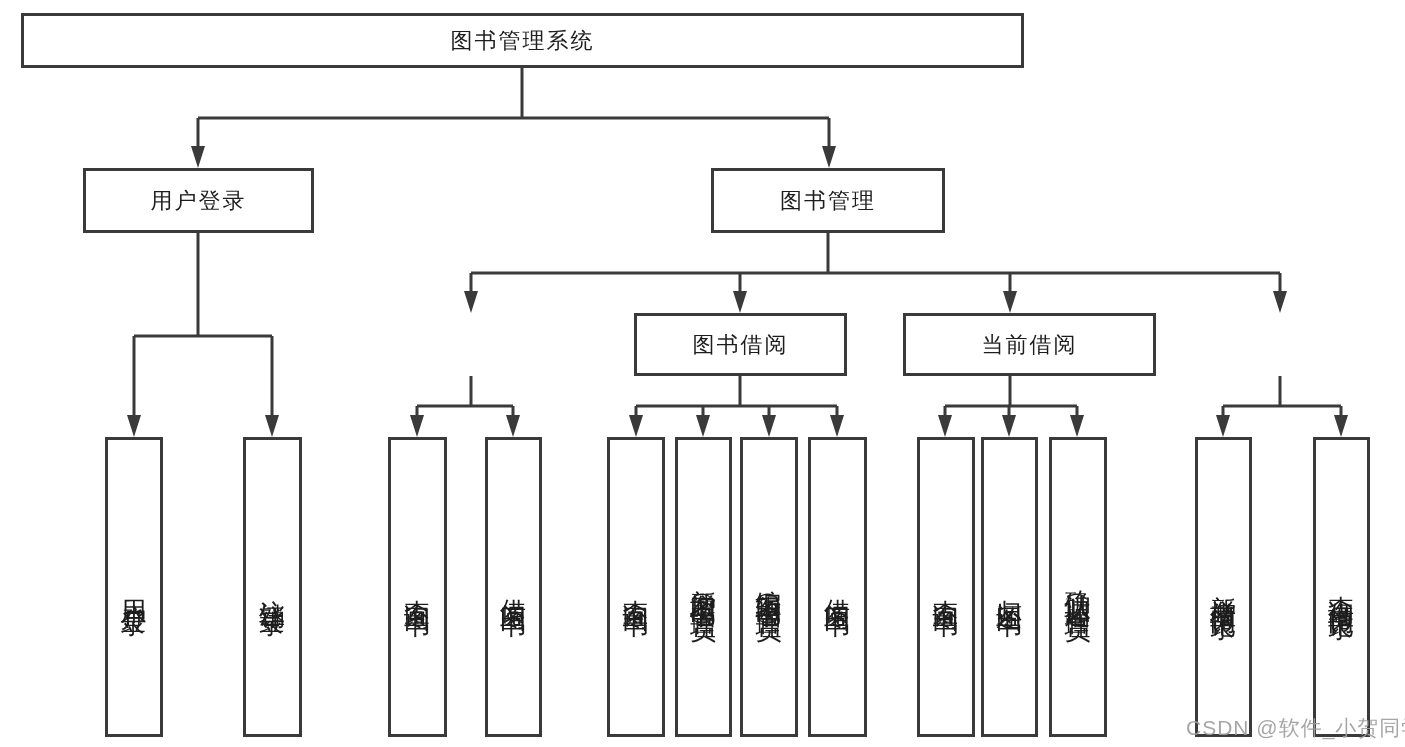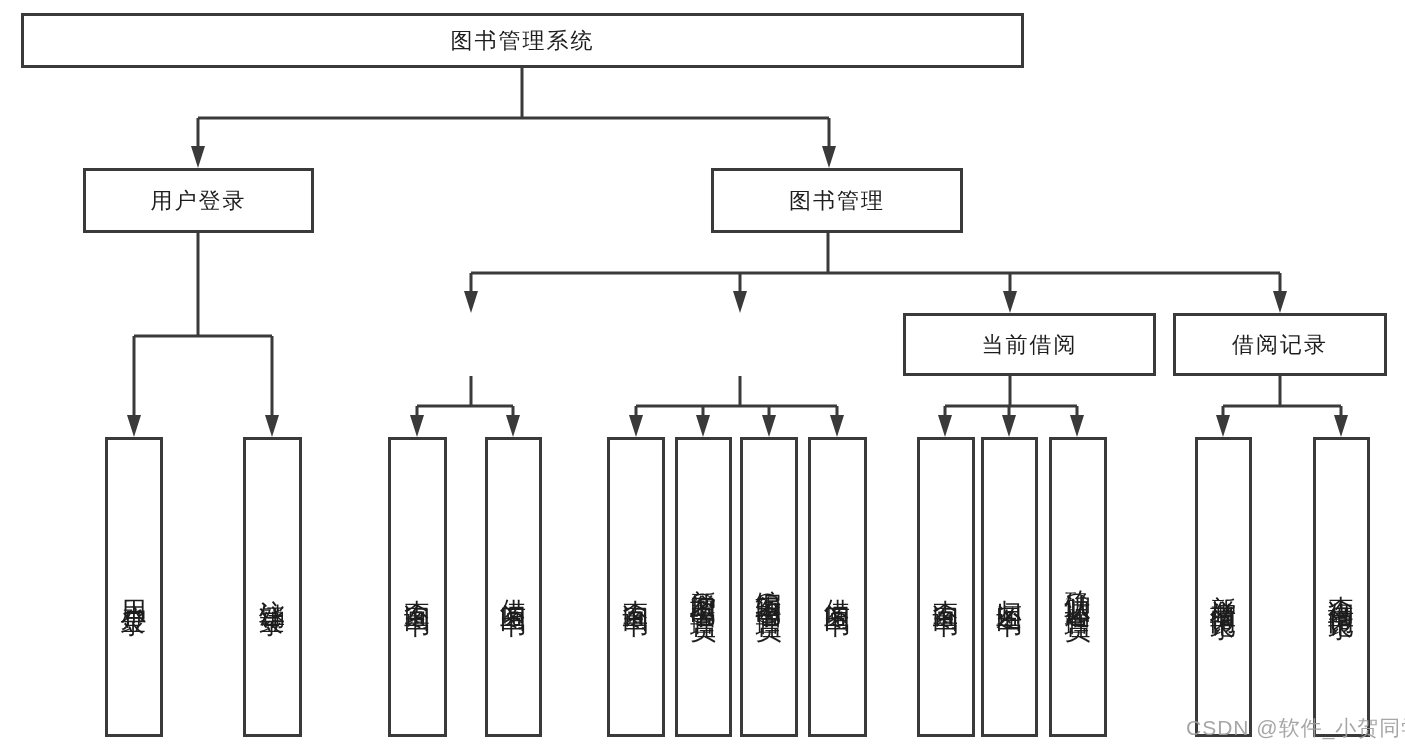--- a/index.html
+++ b/index.html
@@ -63,24 +63,24 @@
              M629 415 H643 L636 437 Z  M696 415 H710 L703 437 Z
              M762 415 H776 L769 437 Z  M830 415 H844 L837 437 Z
              M938 415 H952 L945 437 Z  M1002 415 H1016 L1009 437 Z
              M1070 415 H1084 L1077 437 Z  M1216 415 H1230 L1223 437 Z
              M1334 415 H1348 L1341 437 Z"></path>
   </svg>
 
   <div class="node" style="left:21px;top:13px;width:1003px;height:55px">图书管理系统</div>
 
   <div class="node" style="left:83px;top:168px;width:231px;height:65px">用户登录</div>
-  <div class="node" style="left:711px;top:168px;width:252px;height:65px">图书管理</div>
+  <div class="node" style="left:711px;top:168px;width:234px;height:65px">图书管理</div>
 
+  <div class="node" style="left:634px;top:313px;width:213px;height:63px">图书借阅</div>
   <div class="node" style="left:903px;top:313px;width:253px;height:63px">当前借阅</div>
-  <div class="node" style="left:1173px;top:313px;width:214px;height:63px">借阅记录</div>
 
   <div class="node leaf" style="left:105px;top:437px;width:58px;height:300px">用户登录</div>
   <div class="node leaf" style="left:243px;top:437px;width:59px;height:300px">注销登录</div>
 
   <div class="node leaf" style="left:388px;top:437px;width:59px;height:300px">查询图书</div>
   <div class="node leaf" style="left:485px;top:437px;width:57px;height:300px">借阅图书</div>
 
   <div class="node leaf" style="left:607px;top:437px;width:58px;height:300px">查询图书</div>
   <div class="node leaf" style="left:675px;top:437px;width:57px;height:300px">新增图书（管理员）</div>
   <div class="node leaf" style="left:740px;top:437px;width:58px;height:300px">编辑图书（管理员）</div>

